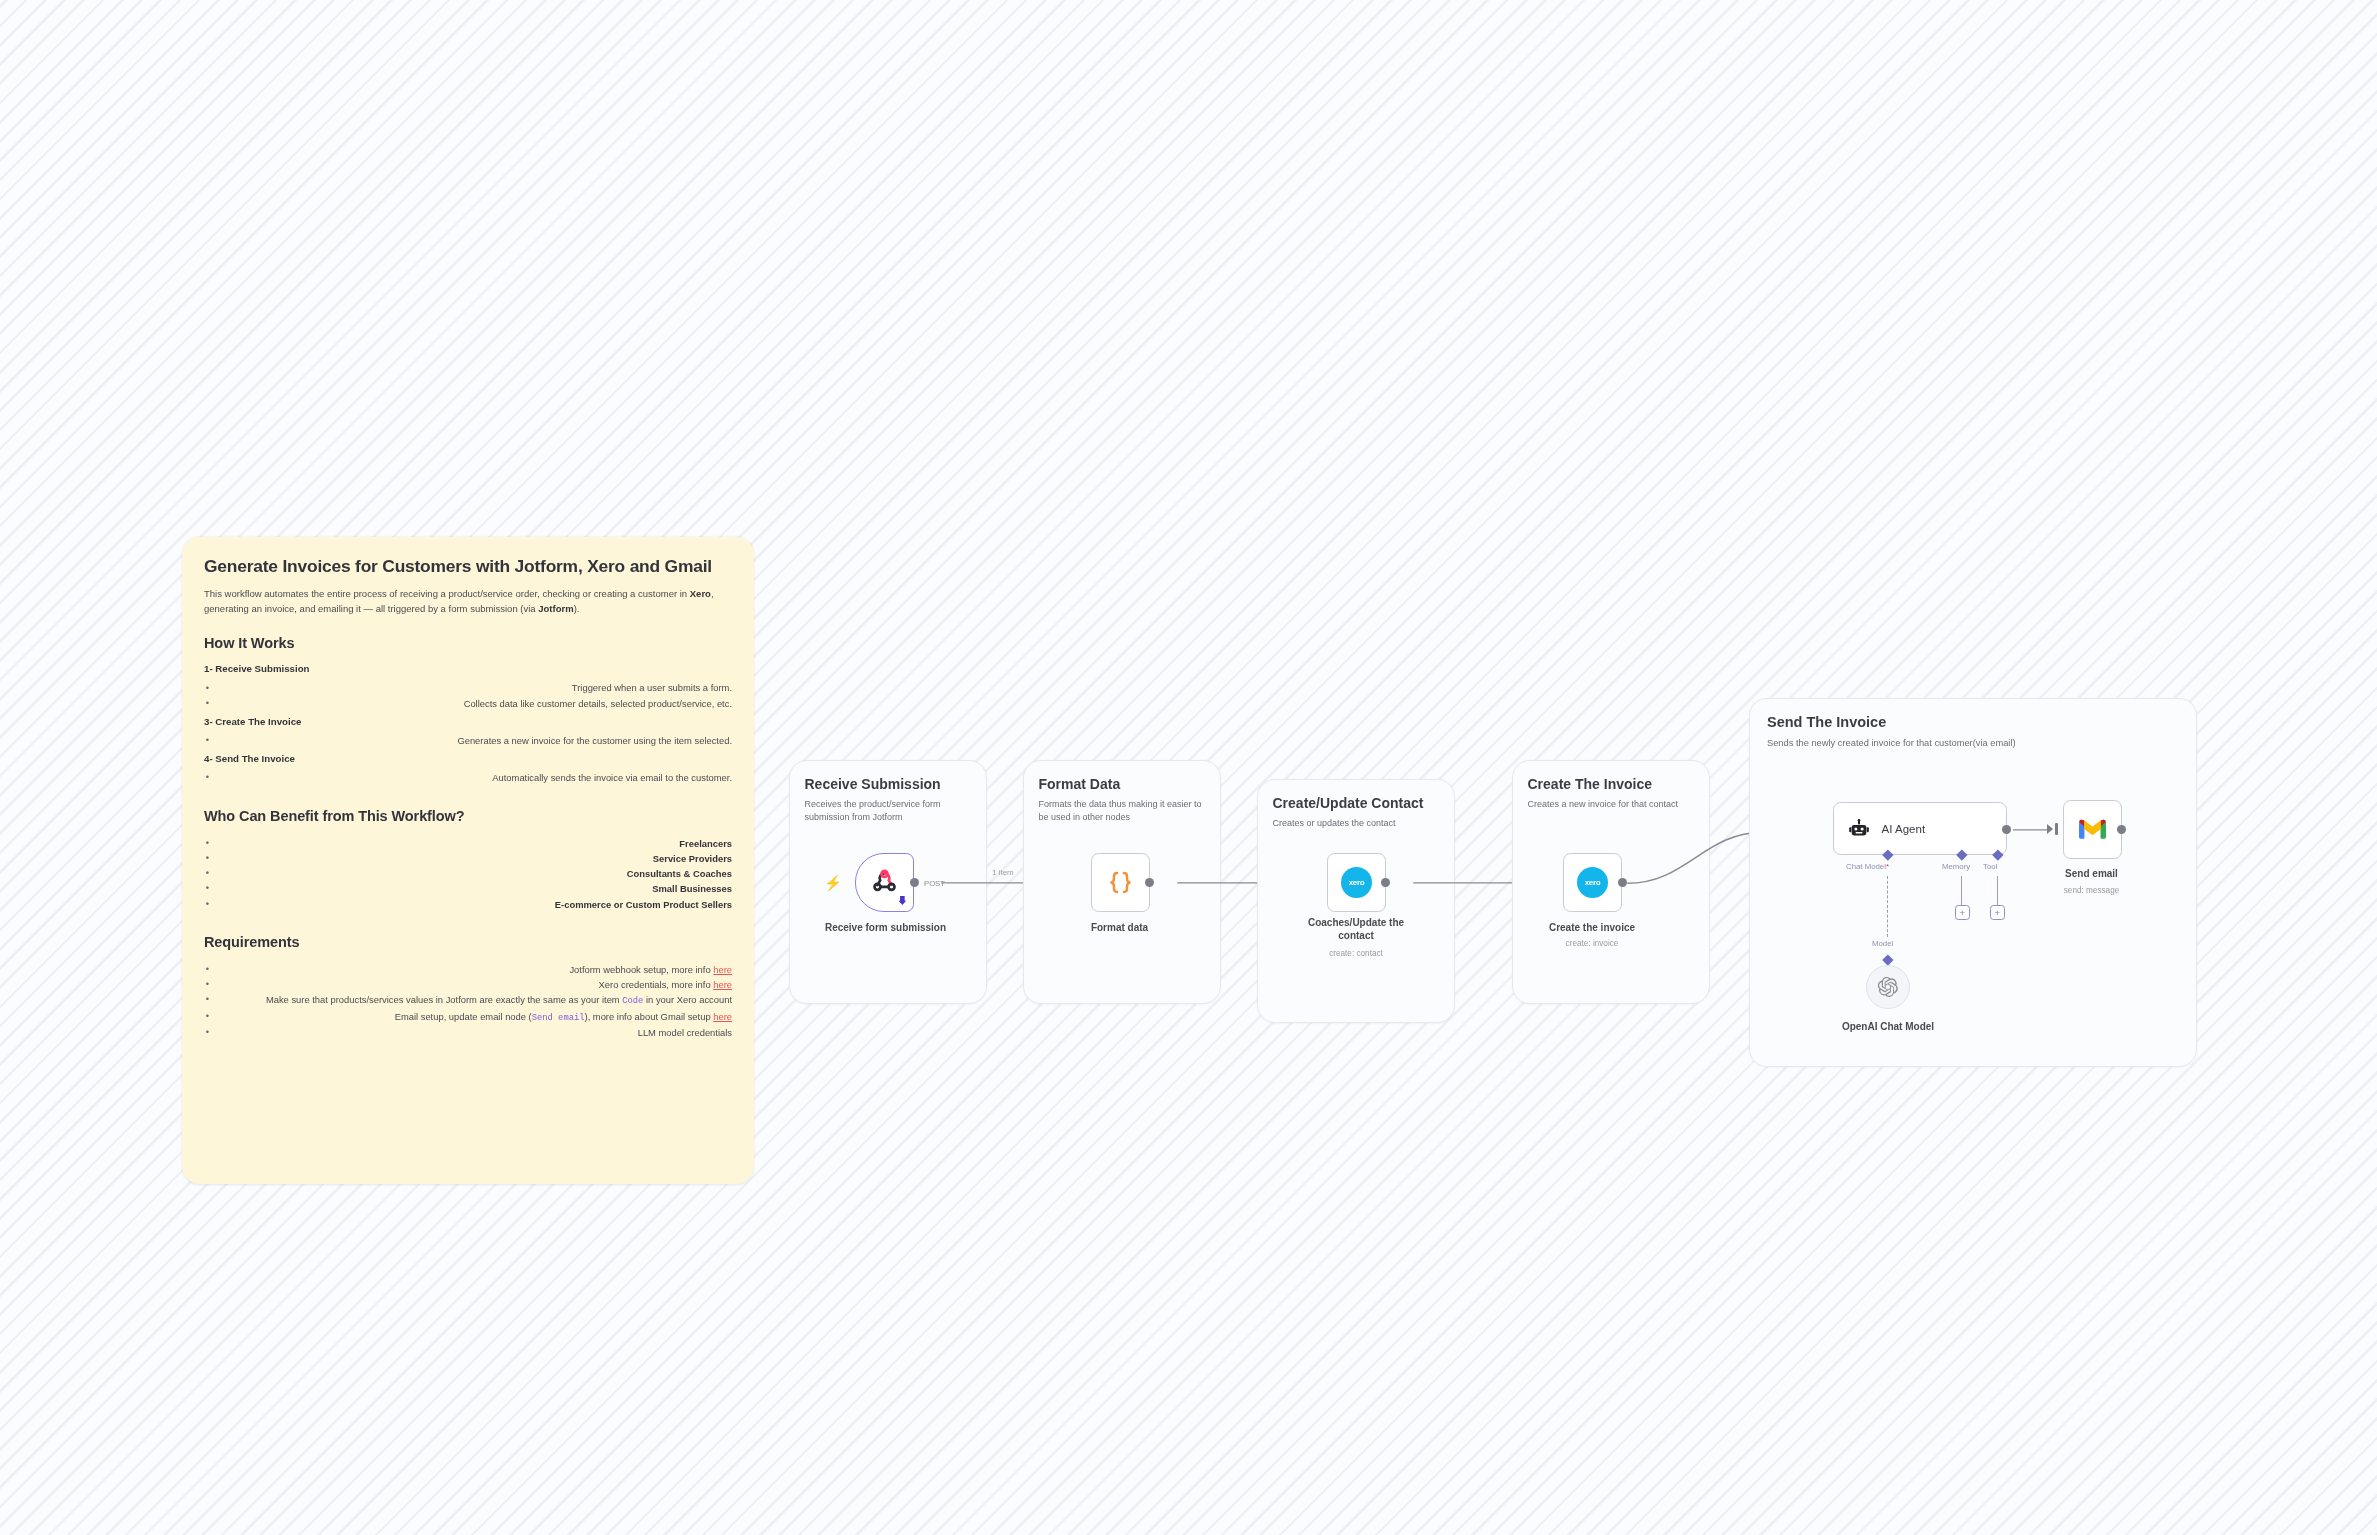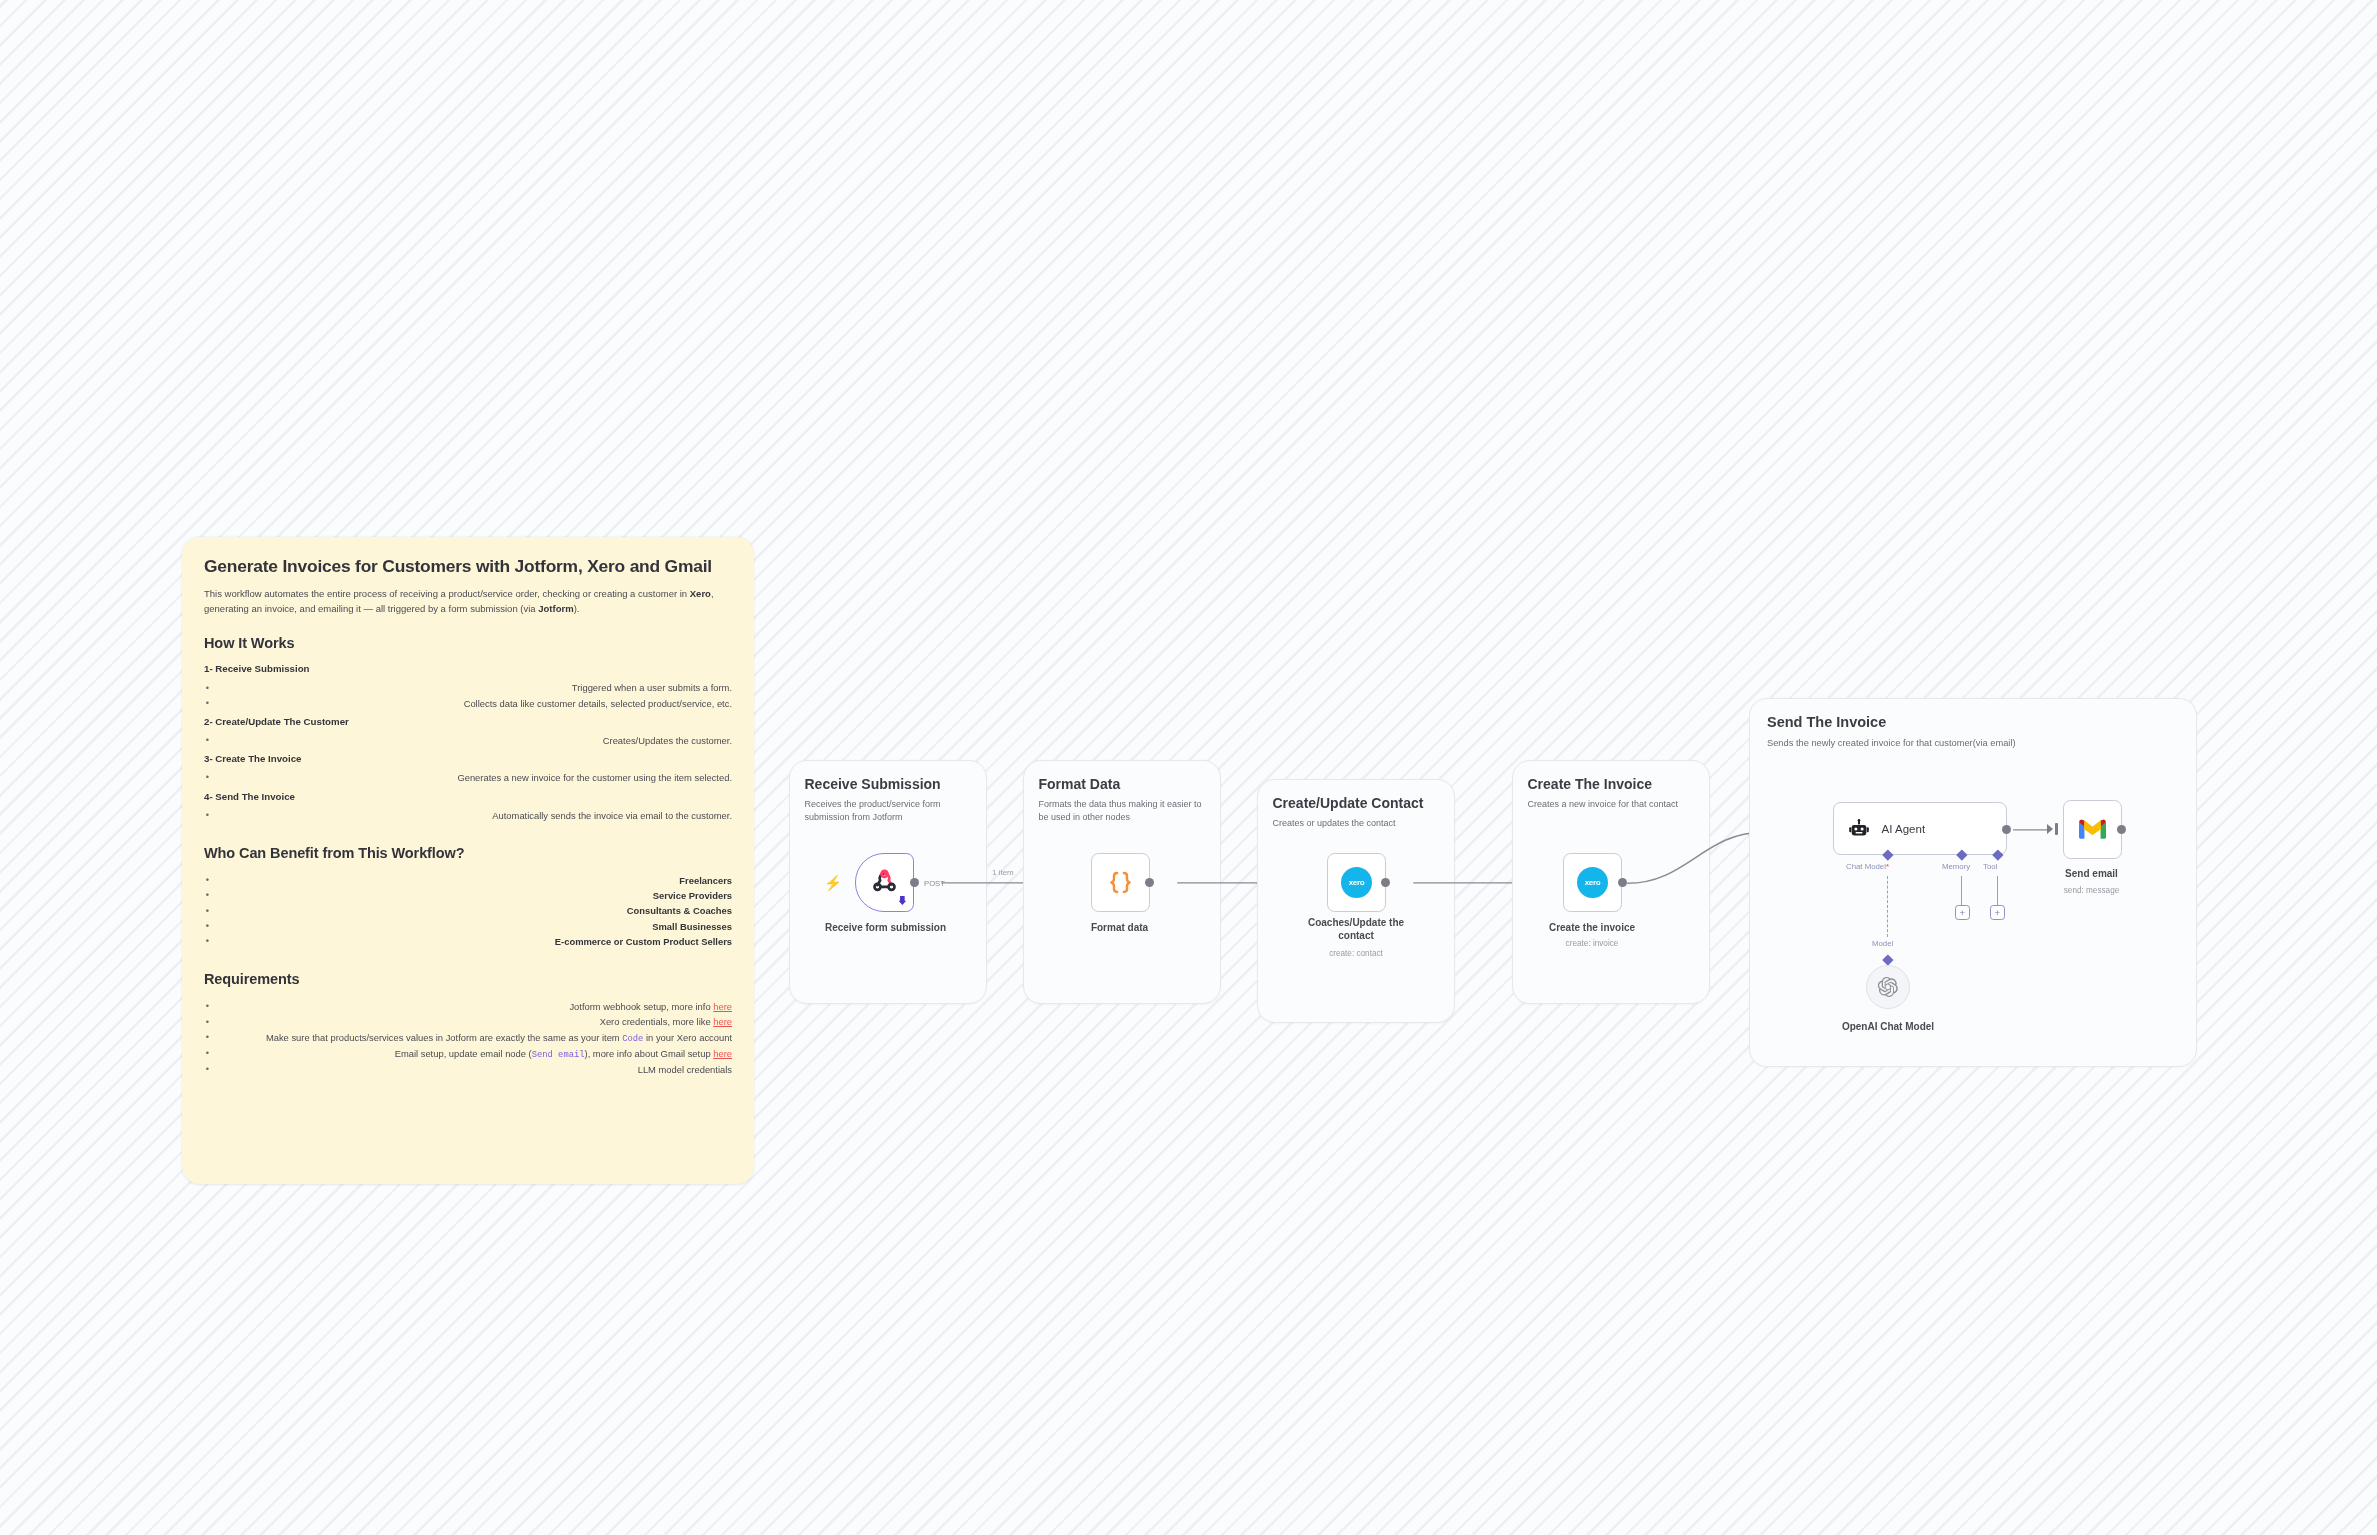--- a/index.html
+++ b/index.html
@@ -256,26 +256,20 @@
       <div class="note-h2">How It Works</div>
 
       <div>
         <div class="note-h3">1- Receive Submission</div>
         <ul class="note-ul">
           <li>Triggered when a user submits a form.</li>
           <li>Collects data like customer details, selected product/service, etc.</li>
         </ul>
       </div>
 
-      <div>
-        <div class="note-h3">2- Create/Update The Customer</div>
-        <ul class="note-ul">
-          <li>Creates/Updates the customer.</li>
-        </ul>
-      </div>
 
       <div>
         <div class="note-h3">3- Create The Invoice</div>
         <ul class="note-ul">
           <li>Generates a new invoice for the customer using the item selected.</li>
         </ul>
       </div>
 
       <div>
         <div class="note-h3">4- Send The Invoice</div>
@@ -293,21 +287,21 @@
         <li>Consultants &amp; Coaches</li>
         <li>Small Businesses</li>
         <li>E-commerce or Custom Product Sellers</li>
       </ul>
 
       <div class="spacer-lg"></div>
 
       <div class="note-h2">Requirements</div>
       <ul class="note-ul">
         <li><span>Jotform webhook setup, more info </span><a class="lnk" href="#">here</a></li>
-        <li><span>Xero credentials, more like </span><a class="lnk" href="#">here</a></li>
+        <li><span>Xero credentials, more info </span><a class="lnk" href="#">here</a></li>
         <li><span>Make sure that products/services values in Jotform are exactly the same as your item </span><span class="code">Code</span><span> in your Xero account</span></li>
         <li><span>Email setup, update email node (</span><span class="code">Send  email</span><span>), more info about Gmail setup </span><a class="lnk" href="#">here</a></li>
         <li>LLM model credentials</li>
       </ul>
     </div>
   </div>
 
   <div class="sticky sticky-plain" style="left:789px; top:760px; width:198px; height:244px;">
     <div style="padding:14.5px 14.5px 0 14.5px;">
       <div class="sticky-title" style="font-size:14px; margin-bottom:6.8px;">Receive Submission</div>

